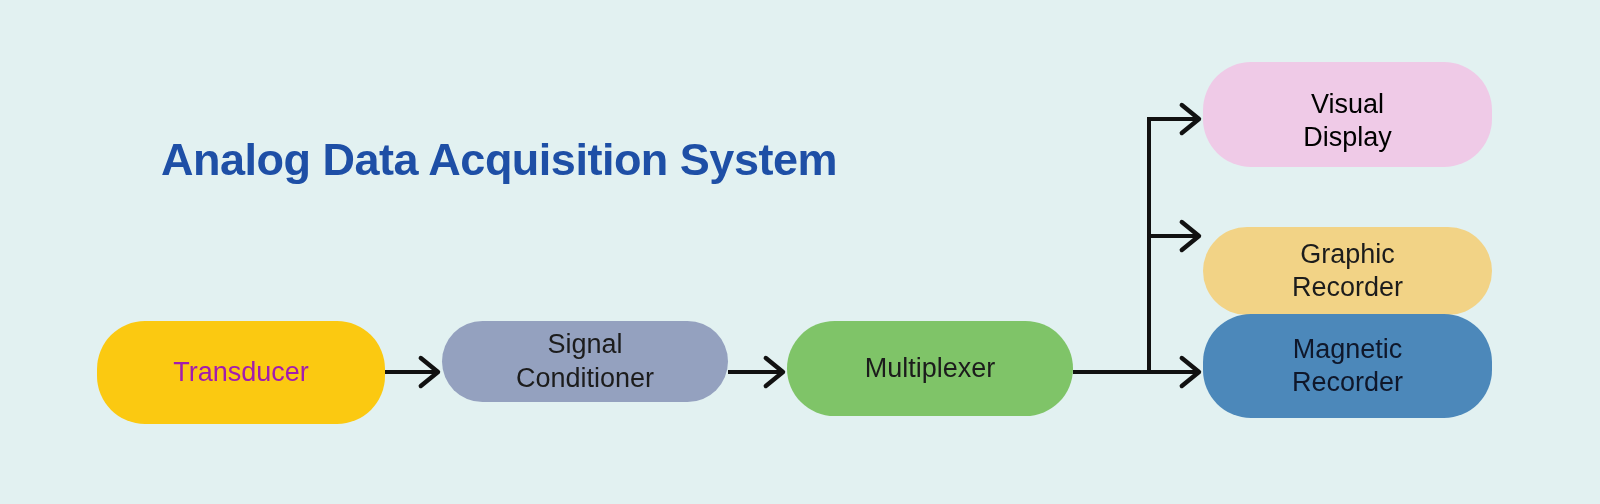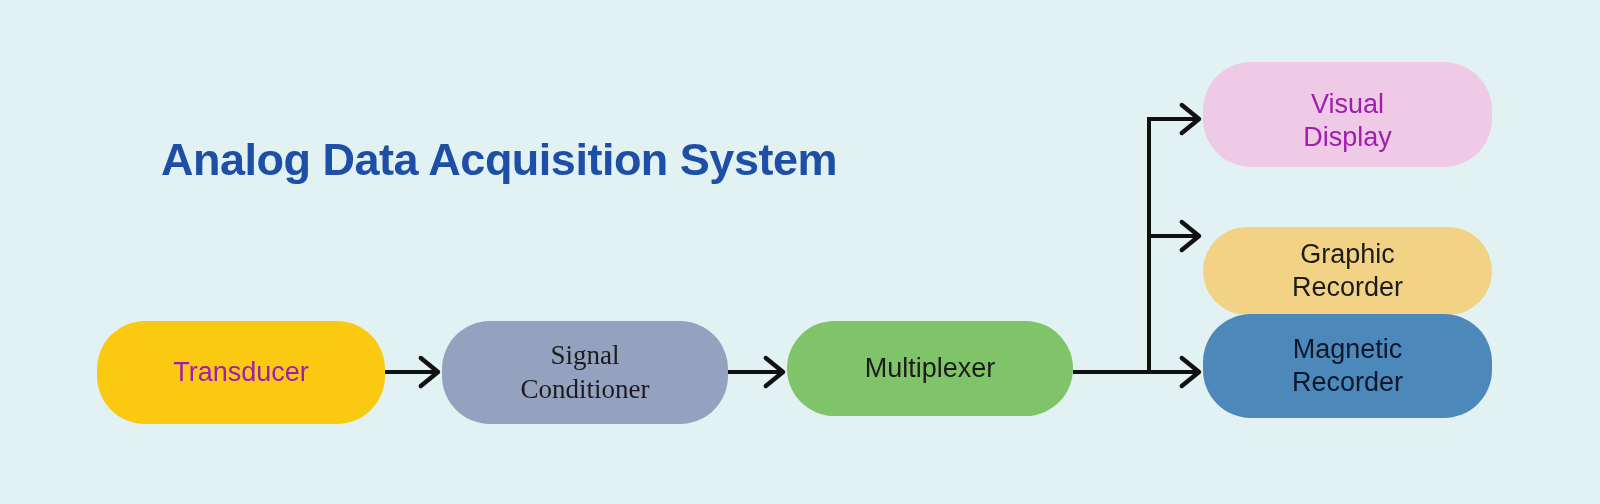--- a/index.html
+++ b/index.html
@@ -36,21 +36,21 @@
     white-space: pre-line;
   }
   .connectors {
     position: absolute;
     left: 0;
     top: 0;
     pointer-events: none;
   }
   
   #blk-transducer        { left:  97px; top: 321px; width: 288px; height: 103px; }
-  #blk-signal-conditioner{ left: 442px; top: 321px; width: 286px; height: 103px; font-family: Liberation Serif, serif; }
+  #blk-signal-conditioner{ left: 442px; top: 321px; width: 286px; height: 81px; }
   #blk-multiplexer       { left: 787px; top: 321px; width: 286px; height: 95px; align-items: center; }
   #blk-visual-display    { left: 1203px; top:  62px; width: 289px; height: 105px; }
   #blk-graphic-recorder  { left: 1203px; top: 188px; width: 289px; height: 88px; margin-top: 39px; }
   #blk-magnetic-recorder { left: 1203px; top: 314px; width: 289px; height: 104px; }
 </style>
 </head>
 <body>
 
 <div class="canvas" id="canvas" style="background-color: rgb(226, 241, 241);">
 
@@ -76,21 +76,21 @@
   <div class="block" id="blk-signal-conditioner" style="background-color: rgb(148, 161, 191);">
     <span class="block-label" style="color: rgb(28, 28, 28);">Signal
 Conditioner</span>
   </div>
 
   <div class="block" id="blk-multiplexer" style="background-color: rgb(127, 196, 104);">
     <span class="block-label" style="color: rgb(28, 28, 28);">Multiplexer</span>
   </div>
 
   <div class="block" id="blk-visual-display" style="background-color: rgb(239, 202, 231);">
-    <span class="block-label" style="color: #a21caf; margin-top: 13px;">Visual
+    <span class="block-label" style="color: #000000; margin-top: 13px;">Visual
 Display</span>
   </div>
 
   <div class="block" id="blk-graphic-recorder" style="background-color: rgb(242, 211, 134);">
     <span class="block-label" style="color: rgb(28, 28, 28);">Graphic
 Recorder</span>
   </div>
 
   <div class="block" id="blk-magnetic-recorder" style="background-color: rgb(76, 136, 186);">
     <span class="block-label" style="color: #0f172a;">Magnetic

